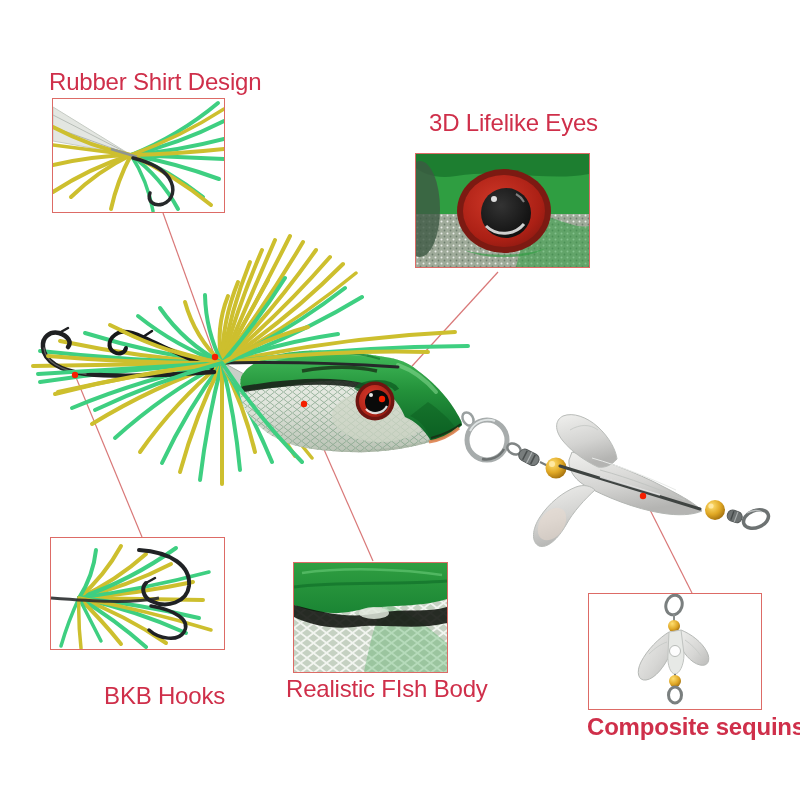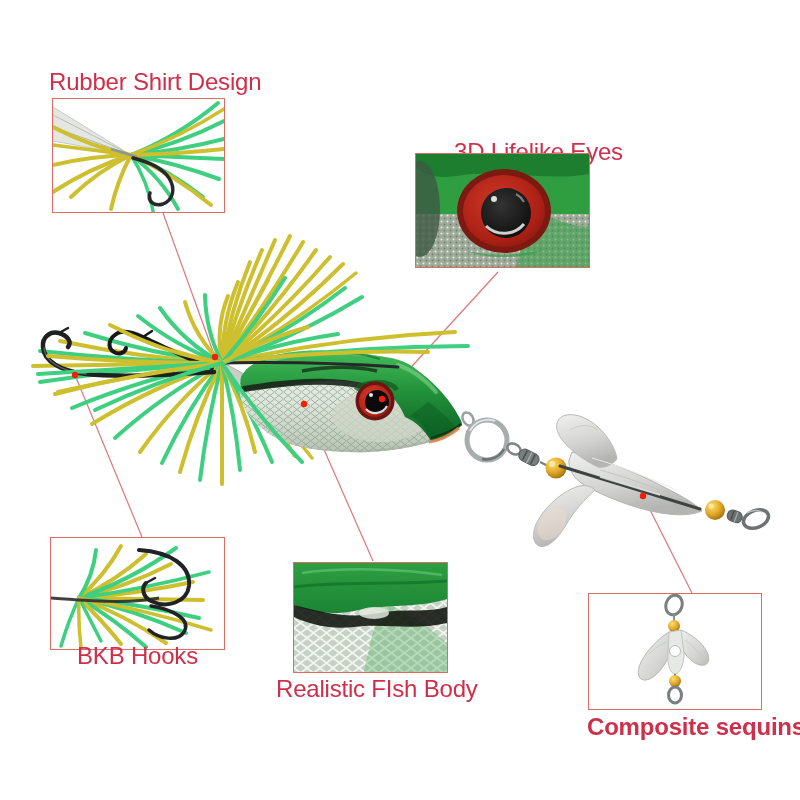--- a/index.html
+++ b/index.html
@@ -241,21 +241,21 @@
           <path d="M78,56 Q121.17999364001908,75.91201017596947 158,106" fill="none" stroke="#cdbf2e" stroke-width="4" stroke-linecap="round"></path>
           <path d="M78,56 Q64.24900495710519,81.61074257670562 58,110" fill="none" stroke="#cdbf2e" stroke-width="4" stroke-linecap="round"></path>
           <path d="M78,56 Q127.16012512408744,38.378079055220255 171,10" fill="none" stroke="#cdbf2e" stroke-width="3.5" stroke-linecap="round"></path>
           <path d="M78,56 Q39,51 0,46" fill="none" stroke="#cdbf2e" stroke-width="3.5" stroke-linecap="round"></path>
         </g>
       <path d="M58,50 C68,53 78,56 84,58" stroke="#8f9592" stroke-width="2.5" fill="none"></path>
       <path d="M80,59 C96,63 110,70 116,79 C123,90 120,101 110,105 C101,108 94,102 97,94" stroke="#26282a" stroke-width="3.5" fill="none" stroke-linecap="round"></path>
     </svg>
   </div>
 
-  <div class="callout-label" style="left:429px;top:140px;margin-left:25px;">3D Lifelike Eyes</div>
+  <div class="callout-label" style="left:429px;top:111px;">3D Lifelike Eyes</div>
   <div class="inset" style="left:415px;top:153px;width:175px;height:115px;">
     <svg width="173" height="113" viewBox="0 0 173 113">
       <defs>
         <radialGradient id="eyeRedBig" cx="0.42" cy="0.38" r="0.8">
           <stop offset="0" stop-color="#d03828"></stop>
             <stop offset="0.65" stop-color="#ab2015"></stop>
             <stop offset="1" stop-color="#7c150f"></stop>
         </radialGradient>
         <radialGradient id="pupilBig" cx="0.4" cy="0.35" r="0.9">
           <stop offset="0" stop-color="#333333"></stop>
@@ -302,21 +302,21 @@
           <path d="M28,60 Q94.94240010248602,72.11259957724518 160,92" fill="none" stroke="#cdbf2e" stroke-width="3.5" stroke-linecap="round"></path>
           <path d="M28,60 Q17.12734164486191,83.29775311682322 10,108" fill="none" stroke="#3ecf81" stroke-width="3.5" stroke-linecap="round"></path>
           <path d="M28,60 Q27.00159808255642,85.07993607669775 30,110" fill="none" stroke="#cdbf2e" stroke-width="3.5" stroke-linecap="round"></path>
         </g>
       <path d="M0,60 C40,63 80,66 108,60" stroke="#2a2c2e" stroke-width="3" fill="none" opacity="0.9"></path>
       <path d="M88,12 C120,14 140,28 138,48 C136,64 116,71 100,63 C92,59 90,50 95,45" stroke="#202225" stroke-width="4" fill="none" stroke-linecap="round"></path>
       <path d="M95,45 L104,40" stroke="#202225" stroke-width="2.5" fill="none" stroke-linecap="round"></path>
       <path d="M100,68 C124,72 140,82 133,94 C127,104 108,101 98,92" stroke="#202225" stroke-width="3.5" fill="none" stroke-linecap="round"></path>
     </svg>
   </div>
-  <div class="callout-label" style="left:50px;top:644px;width:175px;text-align:center;">BKB Hooks</div>
+  <div class="callout-label" style="left:50px;top:684px;width:175px;text-align:right;">BKB Hooks</div>
 
   <div class="inset" style="left:293px;top:562px;width:155px;height:111px;">
     <svg width="153" height="109" viewBox="0 0 153 109">
       <defs>
         <linearGradient id="g2" x1="0" y1="0" x2="0" y2="1">
           <stop offset="0" stop-color="#2f9e41"></stop>
             <stop offset="1" stop-color="#1b8534"></stop>
         </linearGradient>
         <pattern id="meshPat" width="13" height="10" patternUnits="userSpaceOnUse">
           <rect width="13" height="10" fill="#c5d1c2"></rect>
@@ -325,21 +325,21 @@
       </defs>
       <rect x="0" y="34" width="153" height="75" fill="url(#meshPat)"></rect>
       <path d="M90,40 C120,50 140,70 153,80 L153,109 L70,109 C75,85 80,60 90,40 Z" fill="#5cb56c" opacity="0.4"></path>
       <path d="M0,0 H153 V36 C120,46 95,40 60,48 C35,53 15,48 0,42 Z" fill="url(#g2)"></path>
       <path d="M8,10 C50,4 110,6 148,12" stroke="#6fcf7e" stroke-width="2.5" fill="none" opacity="0.55"></path>
       <path d="M0,24 C40,18 100,22 153,18" stroke="#0d6b26" stroke-width="3" fill="none" opacity="0.6"></path>
       <path d="M0,42 C30,50 55,56 85,50 C110,45 135,50 153,44 L153,60 C120,68 90,60 60,64 C35,67 12,60 0,54 Z" fill="#10130e" opacity="0.88"></path>
       <ellipse cx="80" cy="50" rx="15" ry="6" fill="#dfe7dc" opacity="0.85"></ellipse>
     </svg>
   </div>
-  <div class="callout-label" style="left:276px;top:677px;">Realistic FIsh Body</div>
+  <div class="callout-label" style="left:286px;top:677px;">Realistic FIsh Body</div>
 
   <div class="inset" style="left:588px;top:593px;width:174px;height:117px;">
     <svg width="172" height="115" viewBox="0 0 172 115">
       <defs>
         <linearGradient id="silverSmall" x1="0" y1="0" x2="1" y2="1">
           <stop offset="0" stop-color="#efefed"></stop>
             <stop offset="0.6" stop-color="#d6d6d4"></stop>
             <stop offset="1" stop-color="#bcbcba"></stop>
         </linearGradient>
         <radialGradient id="goldSmall" cx="0.35" cy="0.3" r="0.85">

